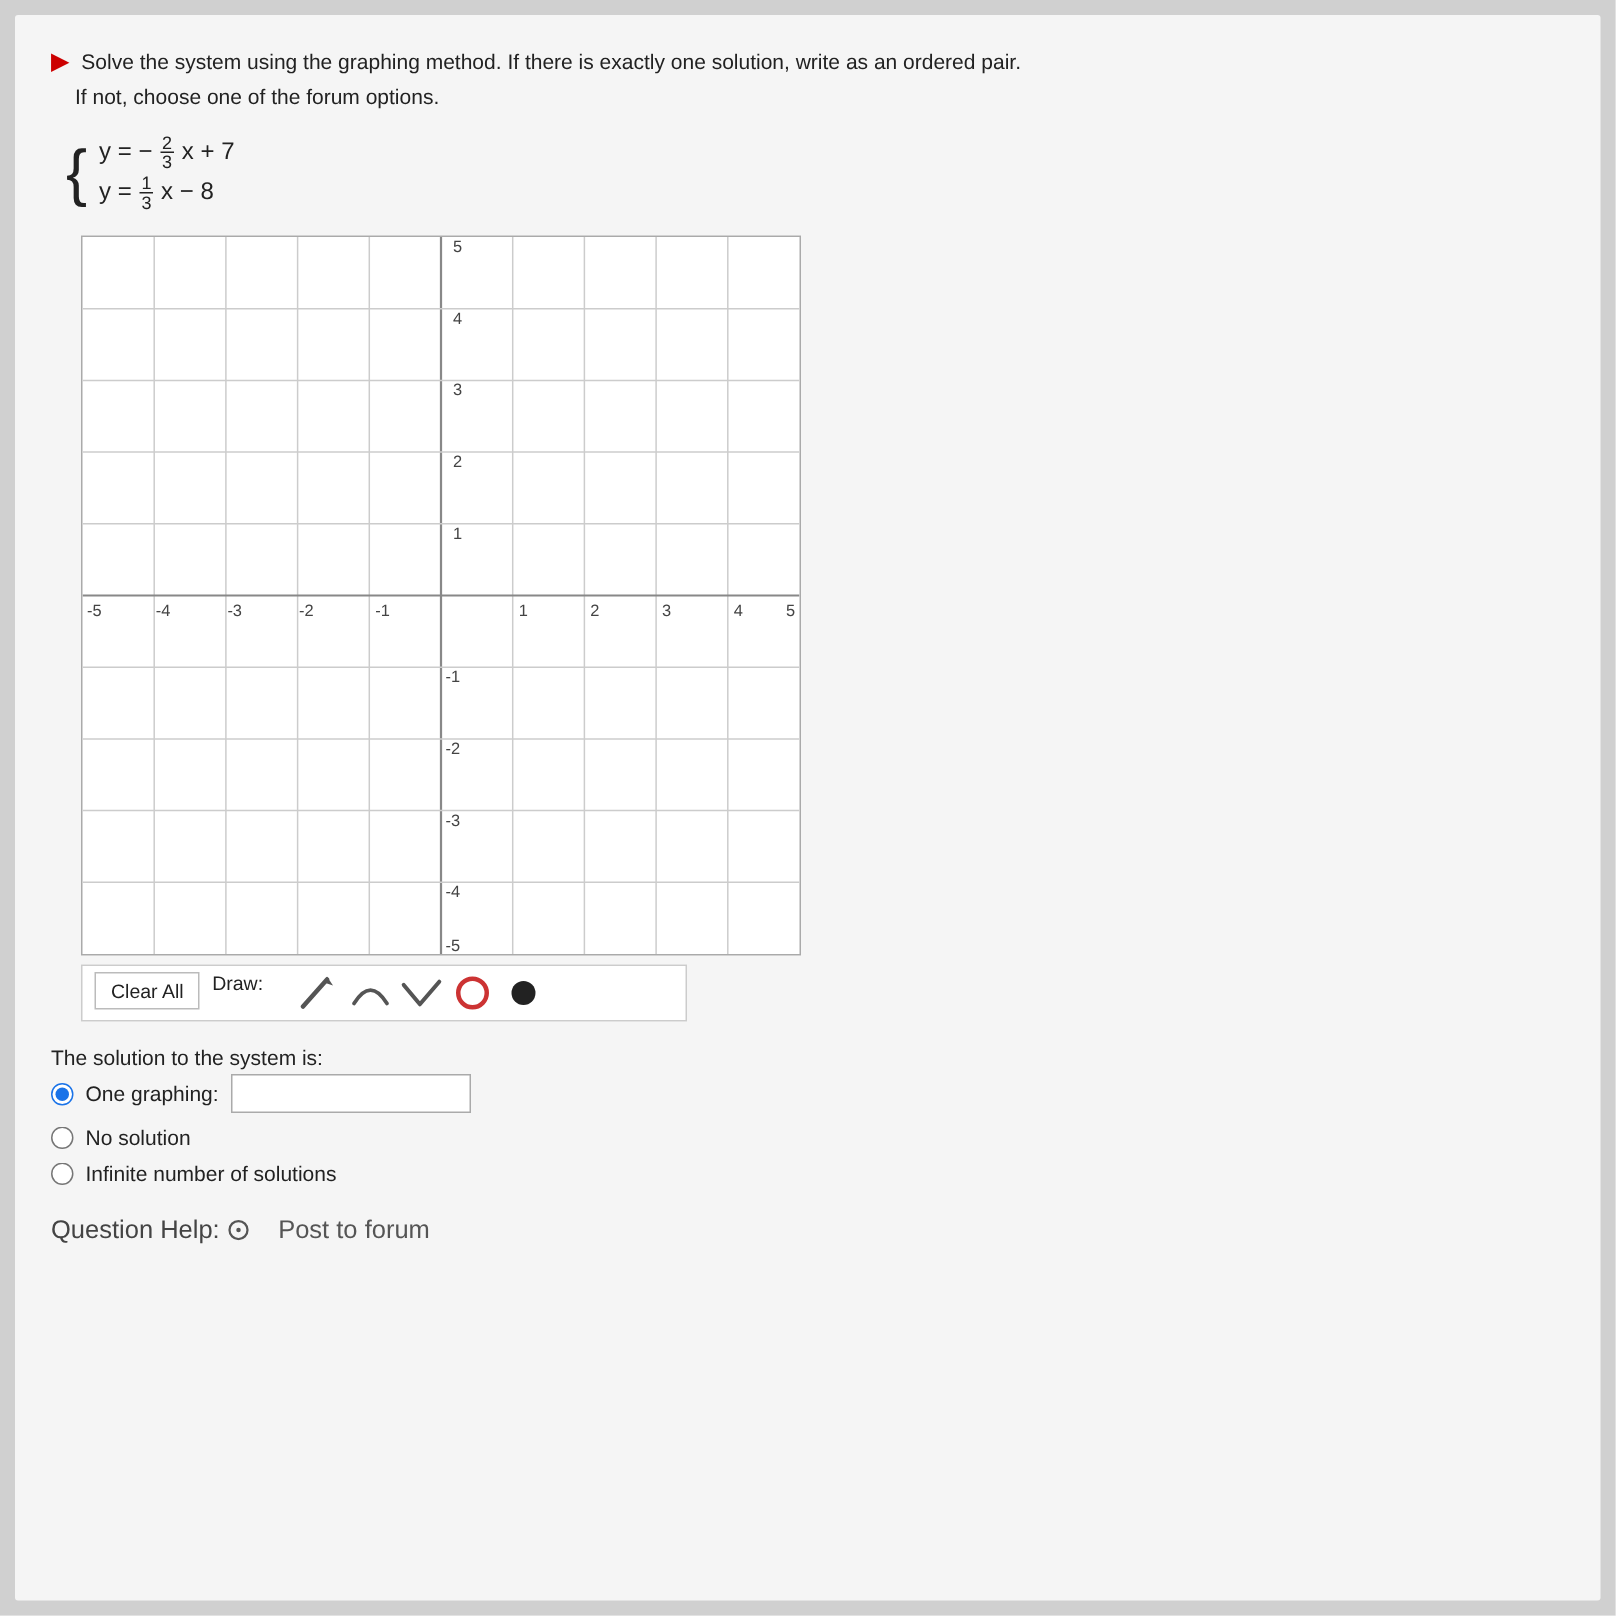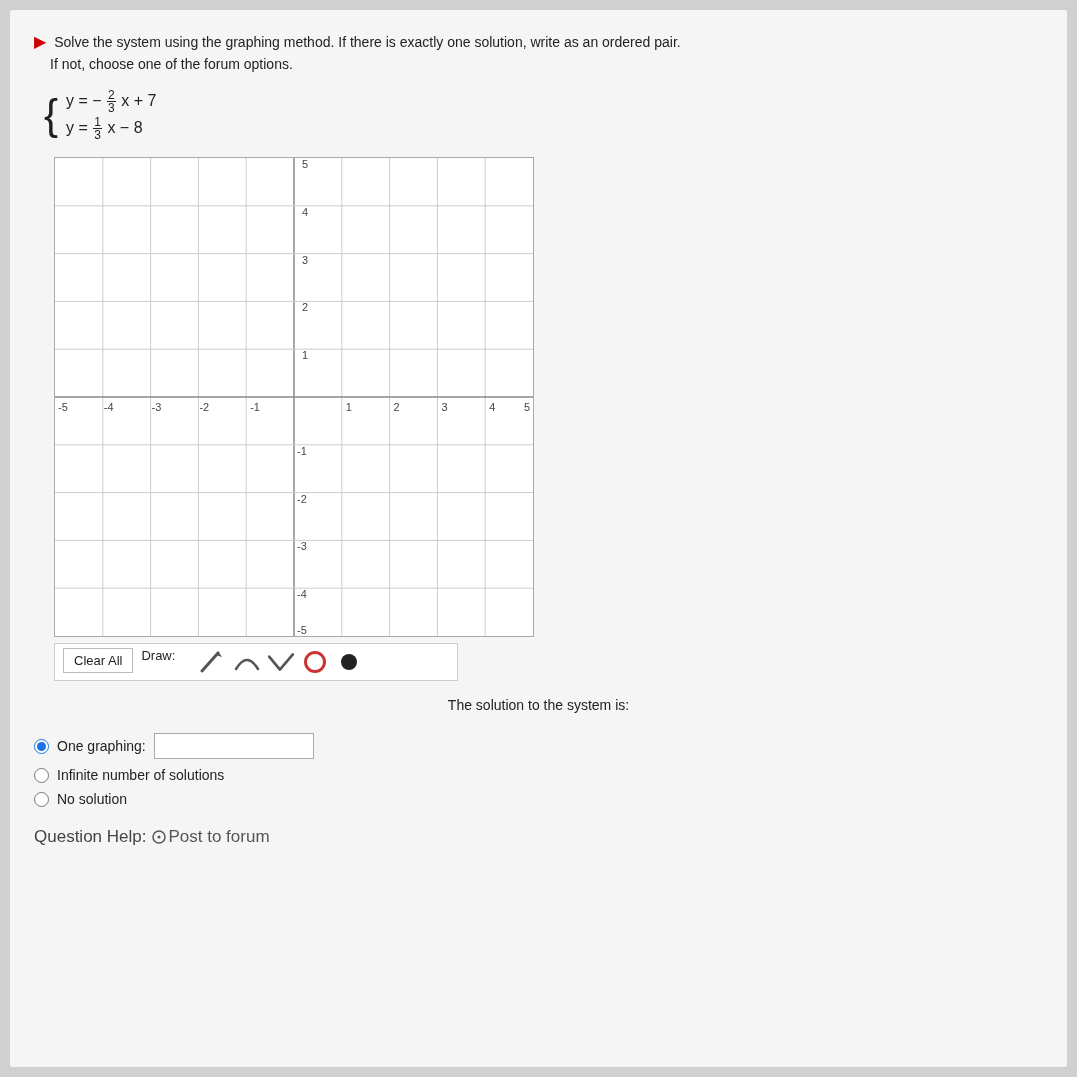--- a/index.html
+++ b/index.html
@@ -147,22 +147,21 @@
       background: #222;
     }
     
     .solution-section {
       margin-top: 16px;
       font-size: 14px;
       color: #222;
     }
     .solution-title {
       font-size: 14px;
-      margin-bottom: 20px;
-      text-align: center;
+      margin-bottom: 3px;
     }
     .radio-option {
       display: flex;
       align-items: center;
       gap: 8px;
       margin-bottom: 8px;
     }
     .radio-option input[type="radio"] {
       width: 15px;
       height: 15px;
@@ -182,21 +181,21 @@
       color: #444;
       display: flex;
       align-items: center;
       gap: 6px;
     }
     .post-forum-link {
       color: #555;
       text-decoration: none;
       display: flex;
       align-items: center;
-      gap: 2px;
+      gap: 19px;
     }
     .arrow-marker {
       color: #cc0000;
       font-size: 16px;
       margin-right: 4px;
     }
   </style>
 </head>
 <body>
 
@@ -318,27 +317,27 @@
   <div class="solution-section">
     <div class="solution-title">The solution to the system is:</div>
 
     <div class="radio-option">
       <input type="radio" name="solution" id="radio-one" checked="" style="">
       <label for="radio-one">One graphing:</label>
       <input type="text" class="solution-input" value="" style="">
     </div>
 
     <div class="radio-option">
+      <input type="radio" name="solution" id="radio-no" style="">
+      <label for="radio-no">No solution</label>
+    </div>
+
+    <div class="radio-option">
       <input type="radio" name="solution" id="radio-inf" style="">
       <label for="radio-inf">Infinite number of solutions</label>
-    </div>
-
-    <div class="radio-option">
-      <input type="radio" name="solution" id="radio-no" style="">
-      <label for="radio-no">No solution</label>
     </div>
   </div>
 
   <div class="question-help">
     <span>Question Help:</span>
     <a href="#" class="post-forum-link">
       <svg width="14" height="14" viewBox="0 0 14 14" xmlns="http://www.w3.org/2000/svg">
         <circle cx="7" cy="7" r="6" stroke="#555" stroke-width="1.5" fill="none"></circle>
         <circle cx="7" cy="7" r="1.5" fill="#555"></circle>
       </svg>

